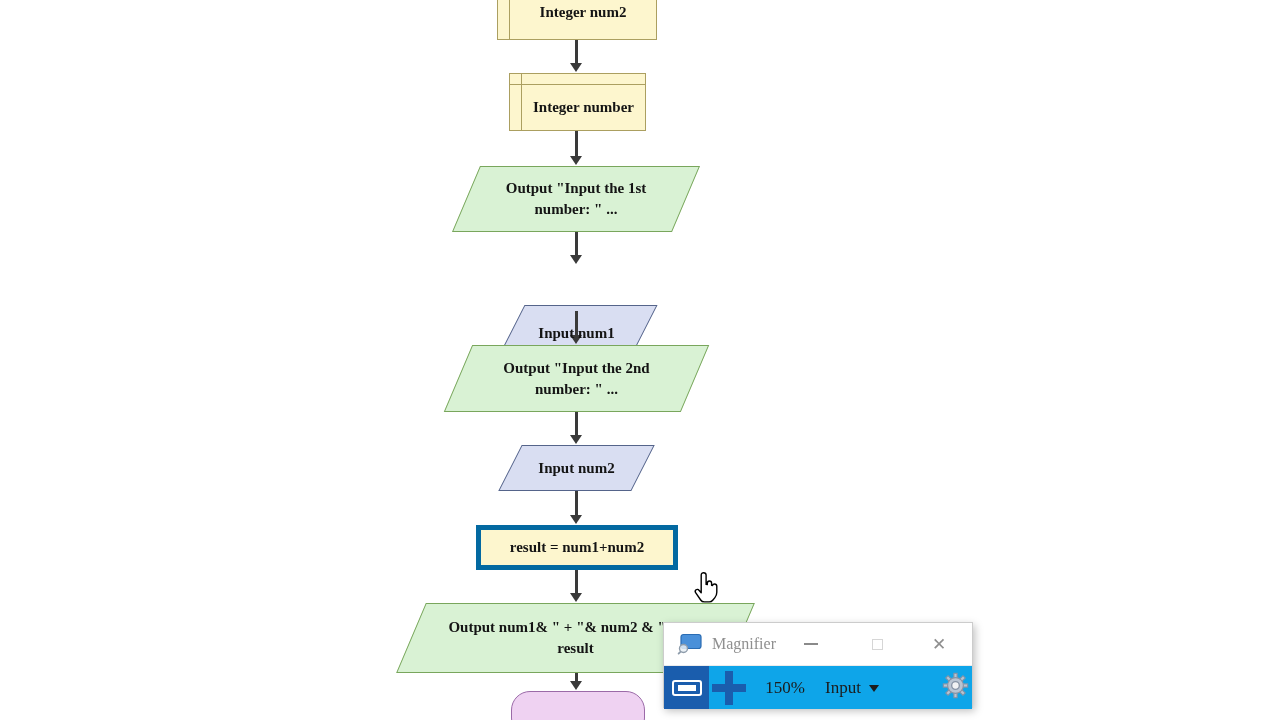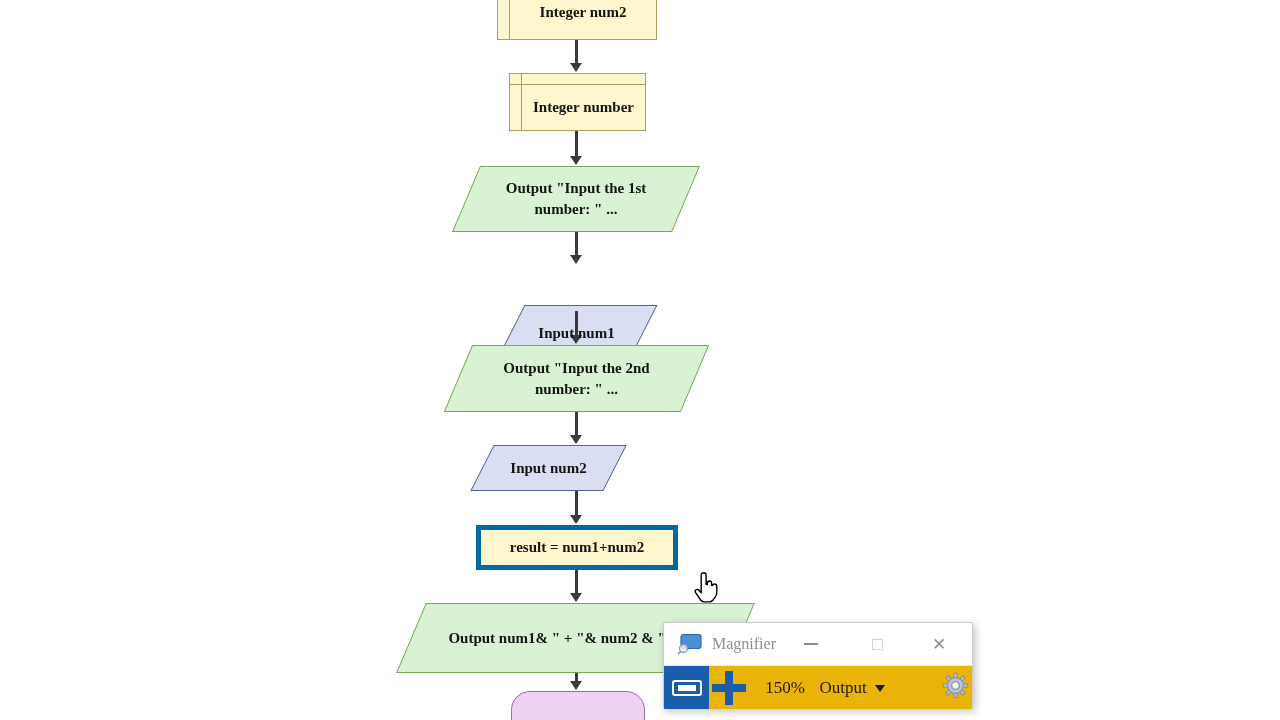--- a/index.html
+++ b/index.html
@@ -27,21 +27,21 @@
   .para .lbl { position:relative; z-index:1; }
   .terminal {
     background:#efd2f2; border:1.5px solid #9b6aa8; border-radius:19px;
   }
 
   .n1 { left:497px; top:-26px; width:160px; height:66px; }
   .n2 { left:509px; top:73px;  width:137px; height:58px; }
   .n3 { left:466px; top:166px; width:220px; height:66px; }
   .n4 { left:510px; top:265px; width:133px; height:57px;margin-top:40px; }
   .n5 { left:458px; top:345px; width:237px; height:67px; }
-  .n6 { left:482px; top:445px; width:133px; height:46px; }
+  .n6 { left:510px; top:445px; width:133px; height:46px; }
   .n7 { left:476px; top:525px; width:202px; height:45px; }
   .n8 { left:411px; top:603px; width:329px; height:70px; }
   .n8 .bg { transform:skewX(-24deg); }
   .n9 { left:511px; top:691px; width:134px; height:46px; }
 
   .arrow { position:absolute; left:569px; width:14px; }
   .arrow::before {
     content:''; position:absolute; left:5.5px; top:0; bottom:7px; width:3px; background:#3a3a3a;
   }
   .arrow::after {
@@ -70,21 +70,21 @@
   .mag-appicon { margin-left:13px; width:26px; height:22px; flex:0 0 auto; }
   .mag-title { margin-left:9px; font-size:16px; color:#8f8f8f; font-weight:normal; }
   .tb-btn { position:absolute; top:0; height:42px; width:44px; display:flex; align-items:center; justify-content:center; }
   .btn-min { left:125px; }
   .btn-min .dash { width:14px; height:2px; background:#8a8a8a; }
   .btn-max { left:191px; }
   .btn-max .sq { width:11px; height:11px; border:1.5px solid #d6d6d6; box-sizing:border-box; }
   .btn-close { left:253px; font-size:17px; color:#8f8f8f; }
 
   .mag-toolbar {
-    position:relative; height:44px; background:#eab308; border-top:1px solid #ececec; box-sizing:border-box;padding-left:28px;
+    position:relative; height:44px; background:#0ea5e9; border-top:1px solid #ececec; box-sizing:border-box;padding-left:28px;
   }
   .btn-zoomout {
     position:absolute; left:0; top:0; width:45px; height:43px; background:#1a5dad;
     display:flex; align-items:center; justify-content:center;
   }
   .zo-outline {
     width:30px; height:16px; border:2px solid #ffffff; border-radius:3px; box-sizing:border-box;
     display:flex; align-items:center; justify-content:center;
   }
   .zo-bar { width:18px; height:6px; background:#ffffff; }
@@ -169,20 +169,21 @@
   <div class="node process n7">
     <span class="lbl">result = num1+num2</span>
   </div>
 
   <div class="arrow a7"></div>
 
   <div class="node para out n8">
     <span class="bg"></span>
     <span class="lbl">
       <div>Output num1&amp; " + "&amp; num2 &amp; " = "&amp;</div>
+      <div>result</div>
     </span>
   </div>
 
   <div class="arrow a8"></div>
 
   <div class="node terminal n9"></div>
 
   <div class="cursor">
     <svg width="27" height="33" viewBox="0 0 27 33">
       <path d="M9.2 3.1 C9.2 1.6 10.4 0.7 11.6 0.7 C12.8 0.7 14.1 1.6 14.1 3.1 L14.1 12.4 L15.3 12.6 L15.3 11.2 C15.3 9.9 16.3 9.0 17.5 9.0 C18.7 9.0 19.6 9.9 19.6 11.2 L19.6 13.3 L20.5 13.5 C20.8 12.6 21.6 12.0 22.5 12.0 C23.7 12.0 24.8 13.0 24.8 14.2 L24.8 20.3 C24.8 22.3 24.1 24.2 22.9 25.6 L20.7 28.3 C19.9 29.3 18.6 29.9 17.3 29.9 L12.3 29.9 C10.9 29.9 9.5 29.2 8.7 28.0 L3.6 20.6 C3.0 19.7 3.2 18.5 4.1 17.8 C5.0 17.1 6.3 17.3 7.0 18.2 L9.2 20.8 Z" fill="#ffffff" stroke="#000000" stroke-width="1.4" stroke-linejoin="round"></path>
@@ -213,21 +214,21 @@
         <span class="zo-outline">
           <span class="zo-bar"></span>
         </span>
       </div>
       <div class="btn-zoomin">
         <span class="zi-h"></span>
         <span class="zi-v"></span>
       </div>
       <div class="mag-zoomlevel">150%</div>
       <div class="mag-views">
-        <span>Output</span>
+        <span>Input</span>
         <span class="views-caret"></span>
       </div>
       <div class="btn-settings">
         <span>
           <svg width="27" height="27" viewBox="0 0 24 24">
             <g fill="#b9c4d2" stroke="#8794a6" stroke-width="1">
               <rect x="10.6" y="1.2" width="2.8" height="4.4" transform="rotate(0 12 12)"></rect>
               <rect x="10.6" y="1.2" width="2.8" height="4.4" transform="rotate(45 12 12)"></rect>
               <rect x="10.6" y="1.2" width="2.8" height="4.4" transform="rotate(90 12 12)"></rect>
               <rect x="10.6" y="1.2" width="2.8" height="4.4" transform="rotate(135 12 12)"></rect>

